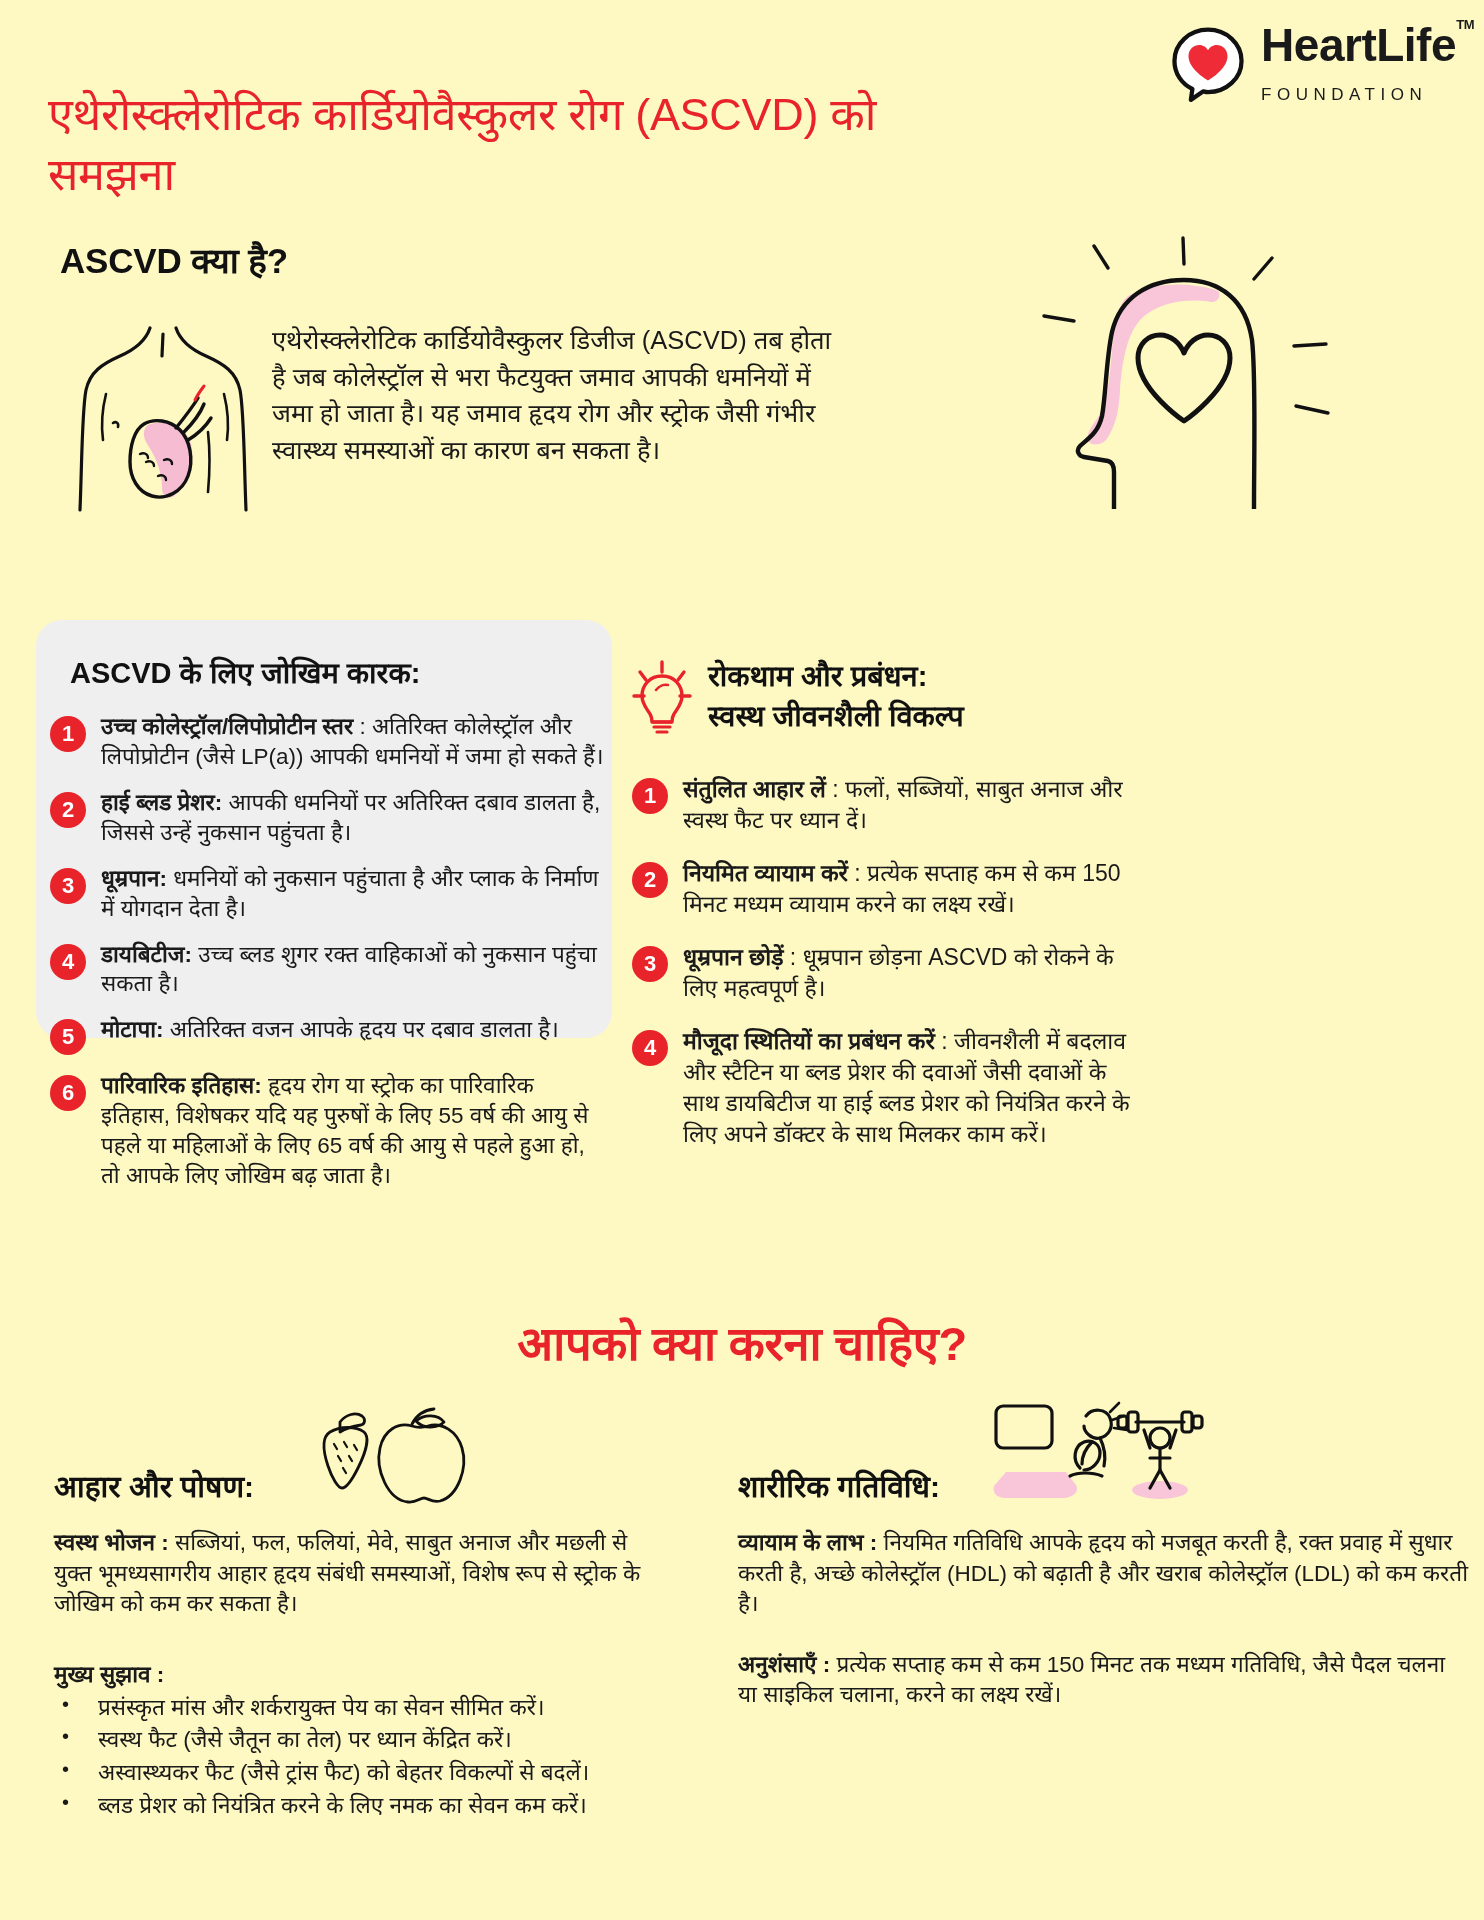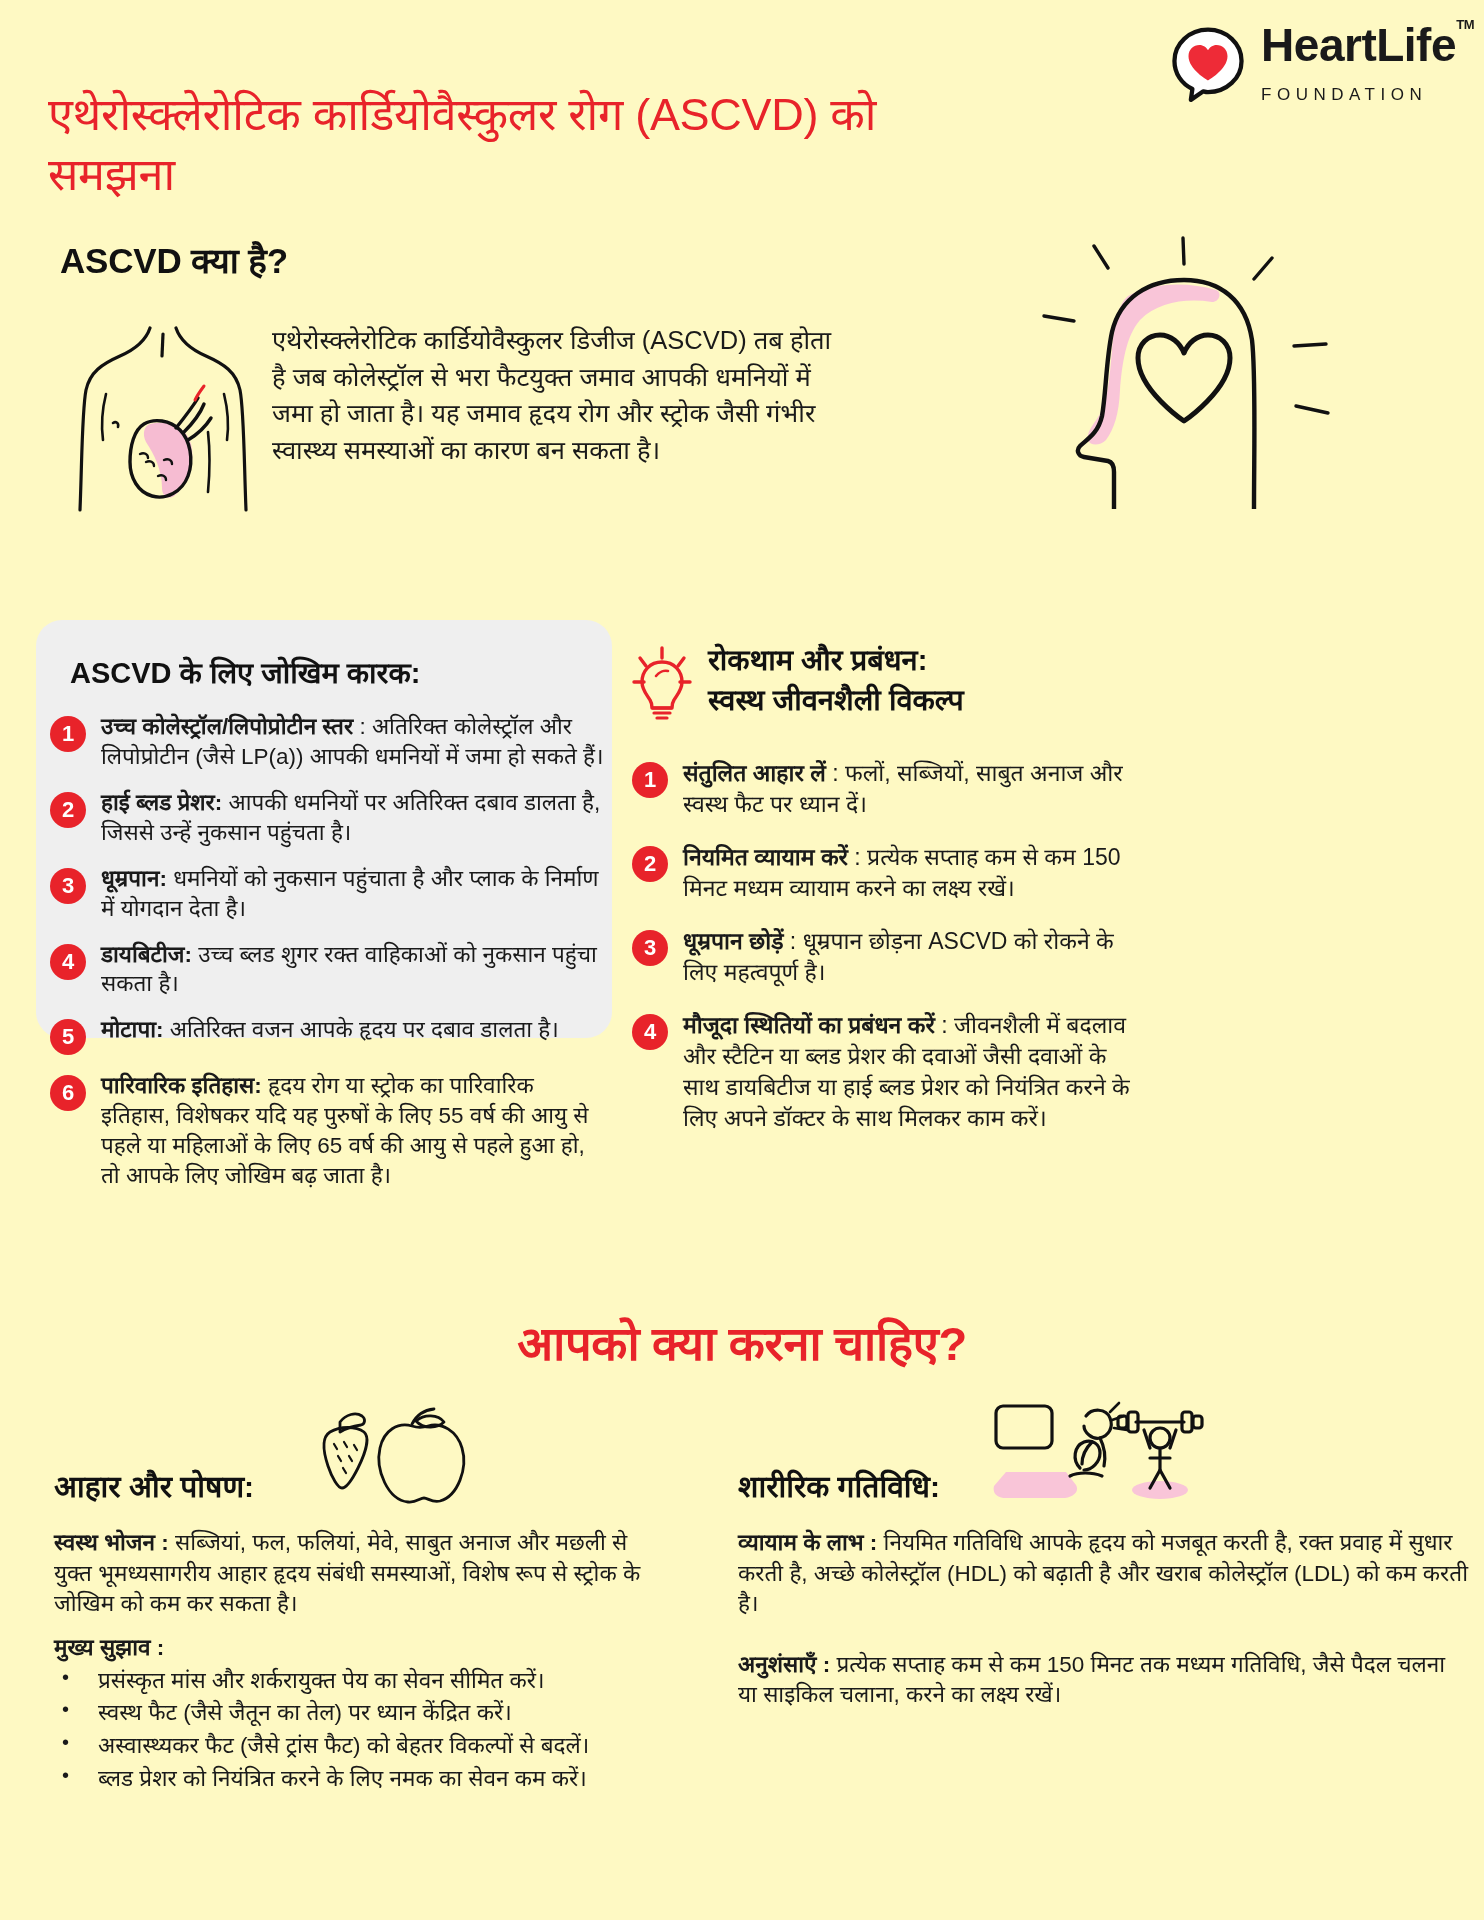--- a/index.html
+++ b/index.html
@@ -109,23 +109,24 @@
     top: 712px; left: 50px;
     width: 556px;
   }
   .prev-col {
     position: absolute;
     top: 640px; left: 632px;
     width: 500px;
   }
   .prev-head-row {
     display: flex;
-    align-items: flex-end;
+    align-items: center;
     gap: 16px;
     margin-bottom: 38px;
+    margin-top: 16px;
   }
   .bulb-icon { width: 60px; height: 74px; flex: 0 0 auto; margin-top: 2px; }
   .prev-heading {
     font-size: 29px;
     font-weight: 700;
     color: #111;
     line-height: 1.38;
   }
   .prev-list { width: 510px; }
 
@@ -196,21 +197,21 @@
     font-size: 22.5px;
     line-height: 1.36;
     color: #1a1a1a;
     margin-top: 18px;
   }
   .body-text b { font-weight: 700; }
   .tips-title {
     font-size: 22.5px;
     font-weight: 700;
     color: #1a1a1a;
-    margin-top: 11px;
+    margin-top: 38px;
   }
   .tips-list {
     margin-top: 4px;
     list-style: none;
   }
   .tips-list li {
     position: relative;
     padding-left: 44px;
     font-size: 22.5px;
     line-height: 1.36;

